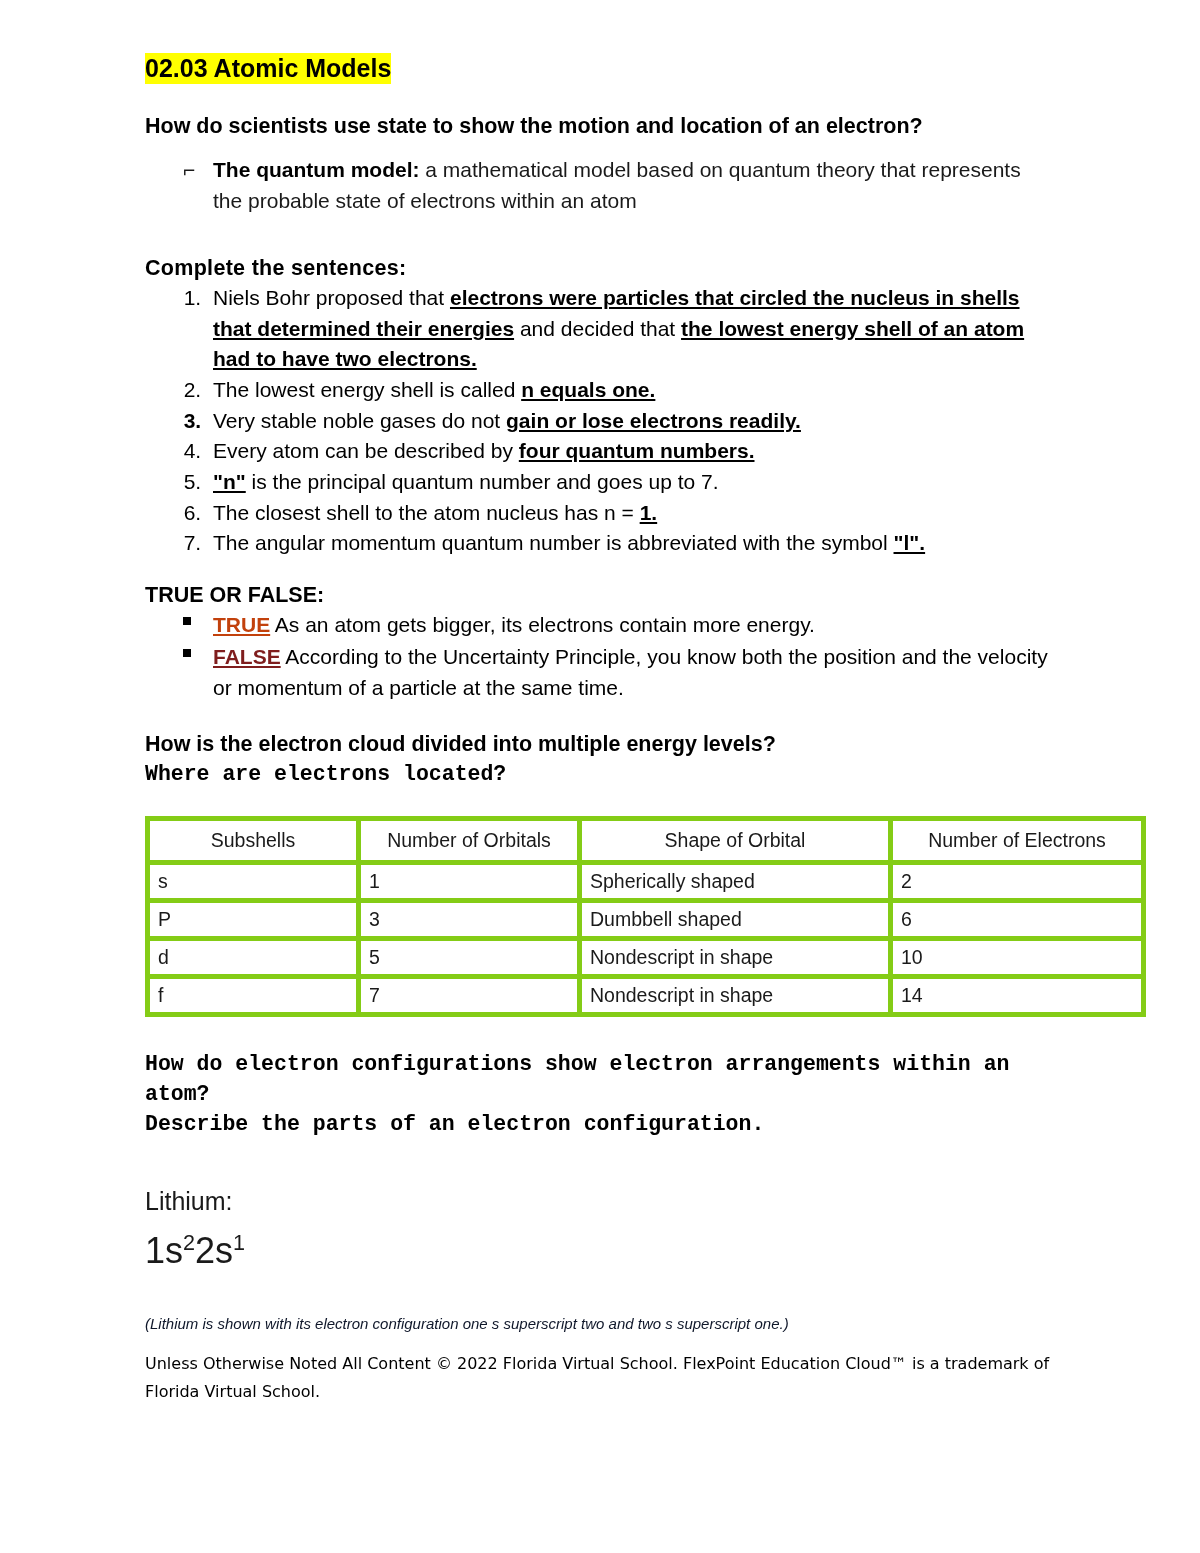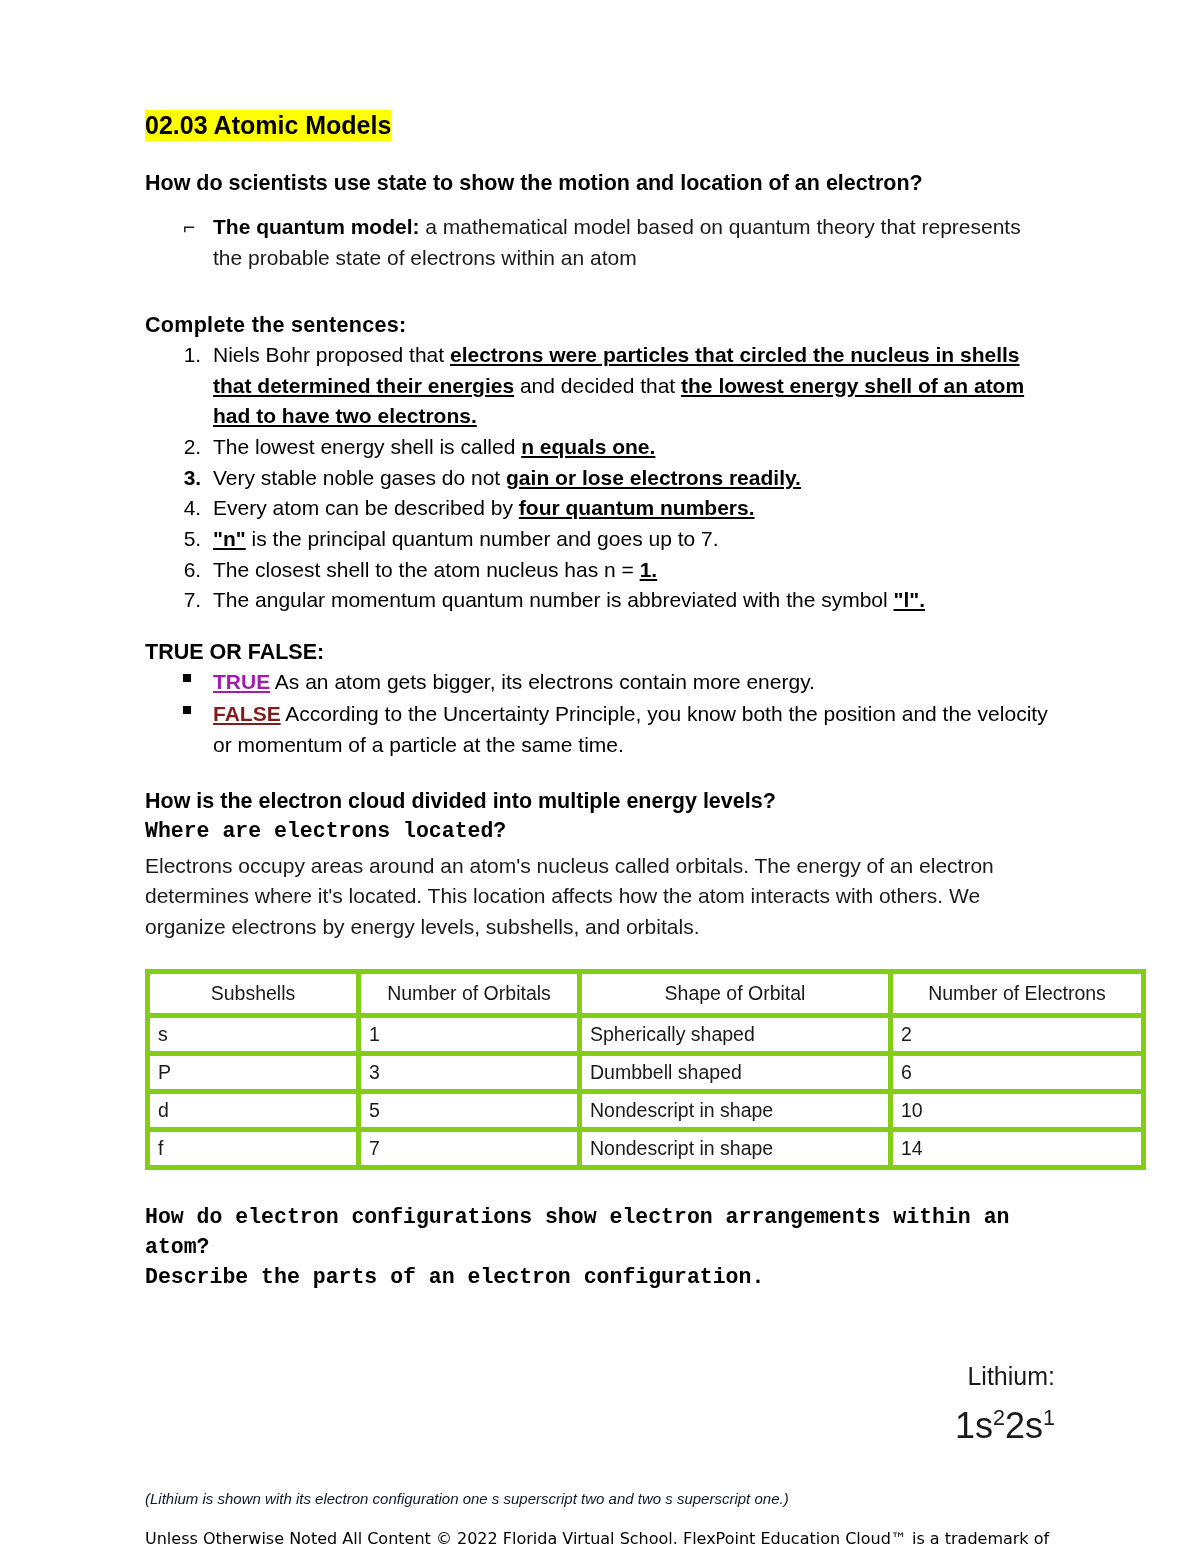--- a/index.html
+++ b/index.html
@@ -10,21 +10,21 @@
   body {
     font-family: "Liberation Sans", sans-serif;
     color: #000000;
   }
   .page {
     width: 1200px;
     height: 1553px;
     position: relative;
     background: #ffffff;
     box-sizing: border-box;
-    padding: 110px 145px 0 145px;
+    padding: 53px 145px 0 145px;
   }
   .doc-title {
     font-size: 25px;
     font-weight: bold;
     display: inline-block;
     background: #ffff00;
     line-height: 1.25;
     margin: 0 0 10px 0;
   }
   .q-heading {
@@ -100,21 +100,21 @@
   }
   ul.tf-list li .sq {
     position: absolute;
     left: -24px;
     top: 7px;
     width: 8px;
     height: 8px;
     background: #000;
   }
   .tf-true {
-    color: #a21caf;
+    color: #c2410c;
     font-weight: bold;
     text-decoration: underline;
   }
   .tf-false {
     color: #7f1d1d;
     font-weight: bold;
     text-decoration: underline;
   }
   .q-heading-tight {
     font-size: 21.5px;
@@ -155,22 +155,22 @@
     text-align: left;
   }
   .col1 { width: 190px; }
   .col2 { width: 200px; }
   .col3 { width: 290px; }
   .col4 { width: 232px; }
   .q-heading-group {
     margin-top: 32px;
   }
   .config-center {
-    text-align: right;
-    margin-top: 68px;
+    text-align: left;
+    margin-top: 46px;
   }
   .config-name {
     font-size: 25px;
     color: #1a1a1a;
     line-height: 1.3;
   }
   .config-formula {
     font-size: 36px;
     color: #1a1a1a;
     margin-top: 10px;
@@ -242,21 +242,20 @@
     <li>
       <span class="sq"></span><span class="tf-true">TRUE</span><span> As an atom gets bigger, its electrons contain more energy.</span>
     </li>
     <li>
       <span class="sq"></span><span class="tf-false">FALSE</span><span> According to the Uncertainty Principle, you know both the position and the velocity or momentum of a particle at the same time.</span>
     </li>
   </ul>
 
   <p class="q-heading-tight">How is the electron cloud divided into multiple energy levels?</p>
   <p class="q-heading-tight second">Where are electrons located?</p>
-  <p class="para">Electrons occupy areas around an atom's nucleus called orbitals. The energy of an electron determines where it's located. This location affects how the atom interacts with others. We organize electrons by energy levels, subshells, and orbitals.</p>
 
   <table class="subshell-table">
     <thead>
       <tr>
         <th class="col1">Subshells</th>
         <th class="col2">Number of Orbitals</th>
         <th class="col3">Shape of Orbital</th>
         <th class="col4">Number of Electrons</th>
       </tr>
     </thead>

